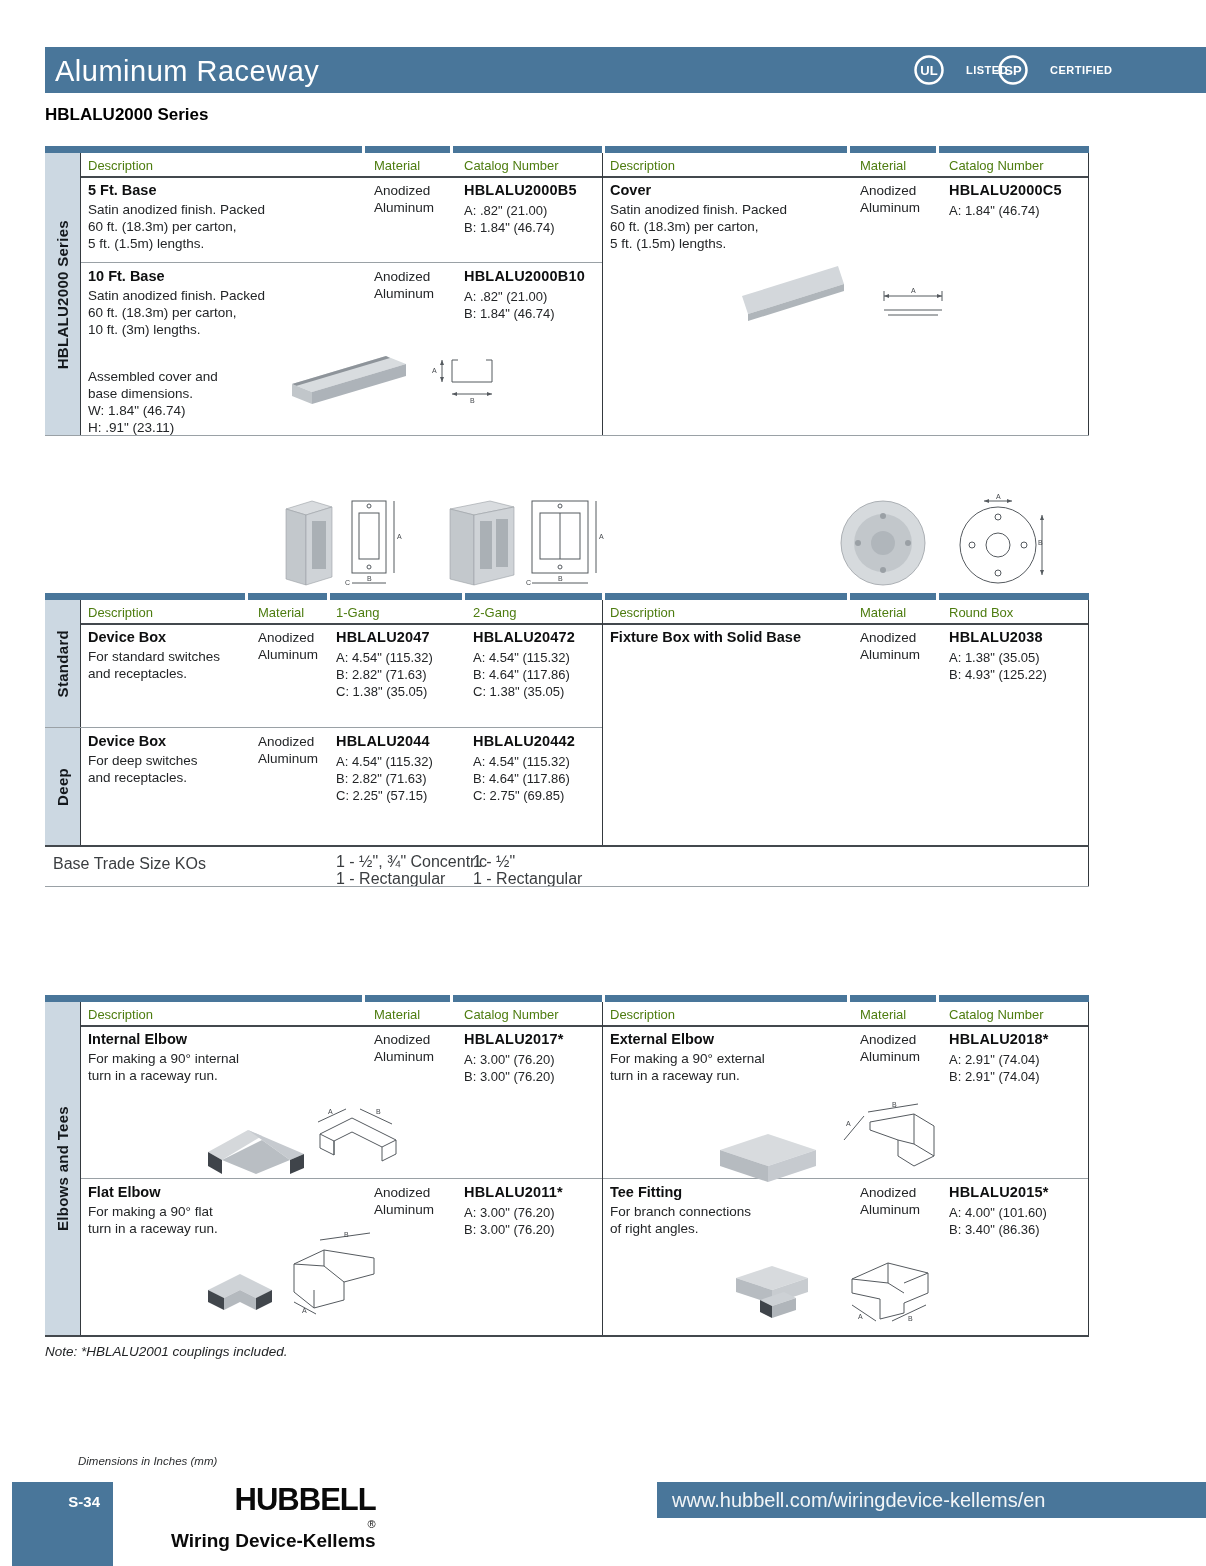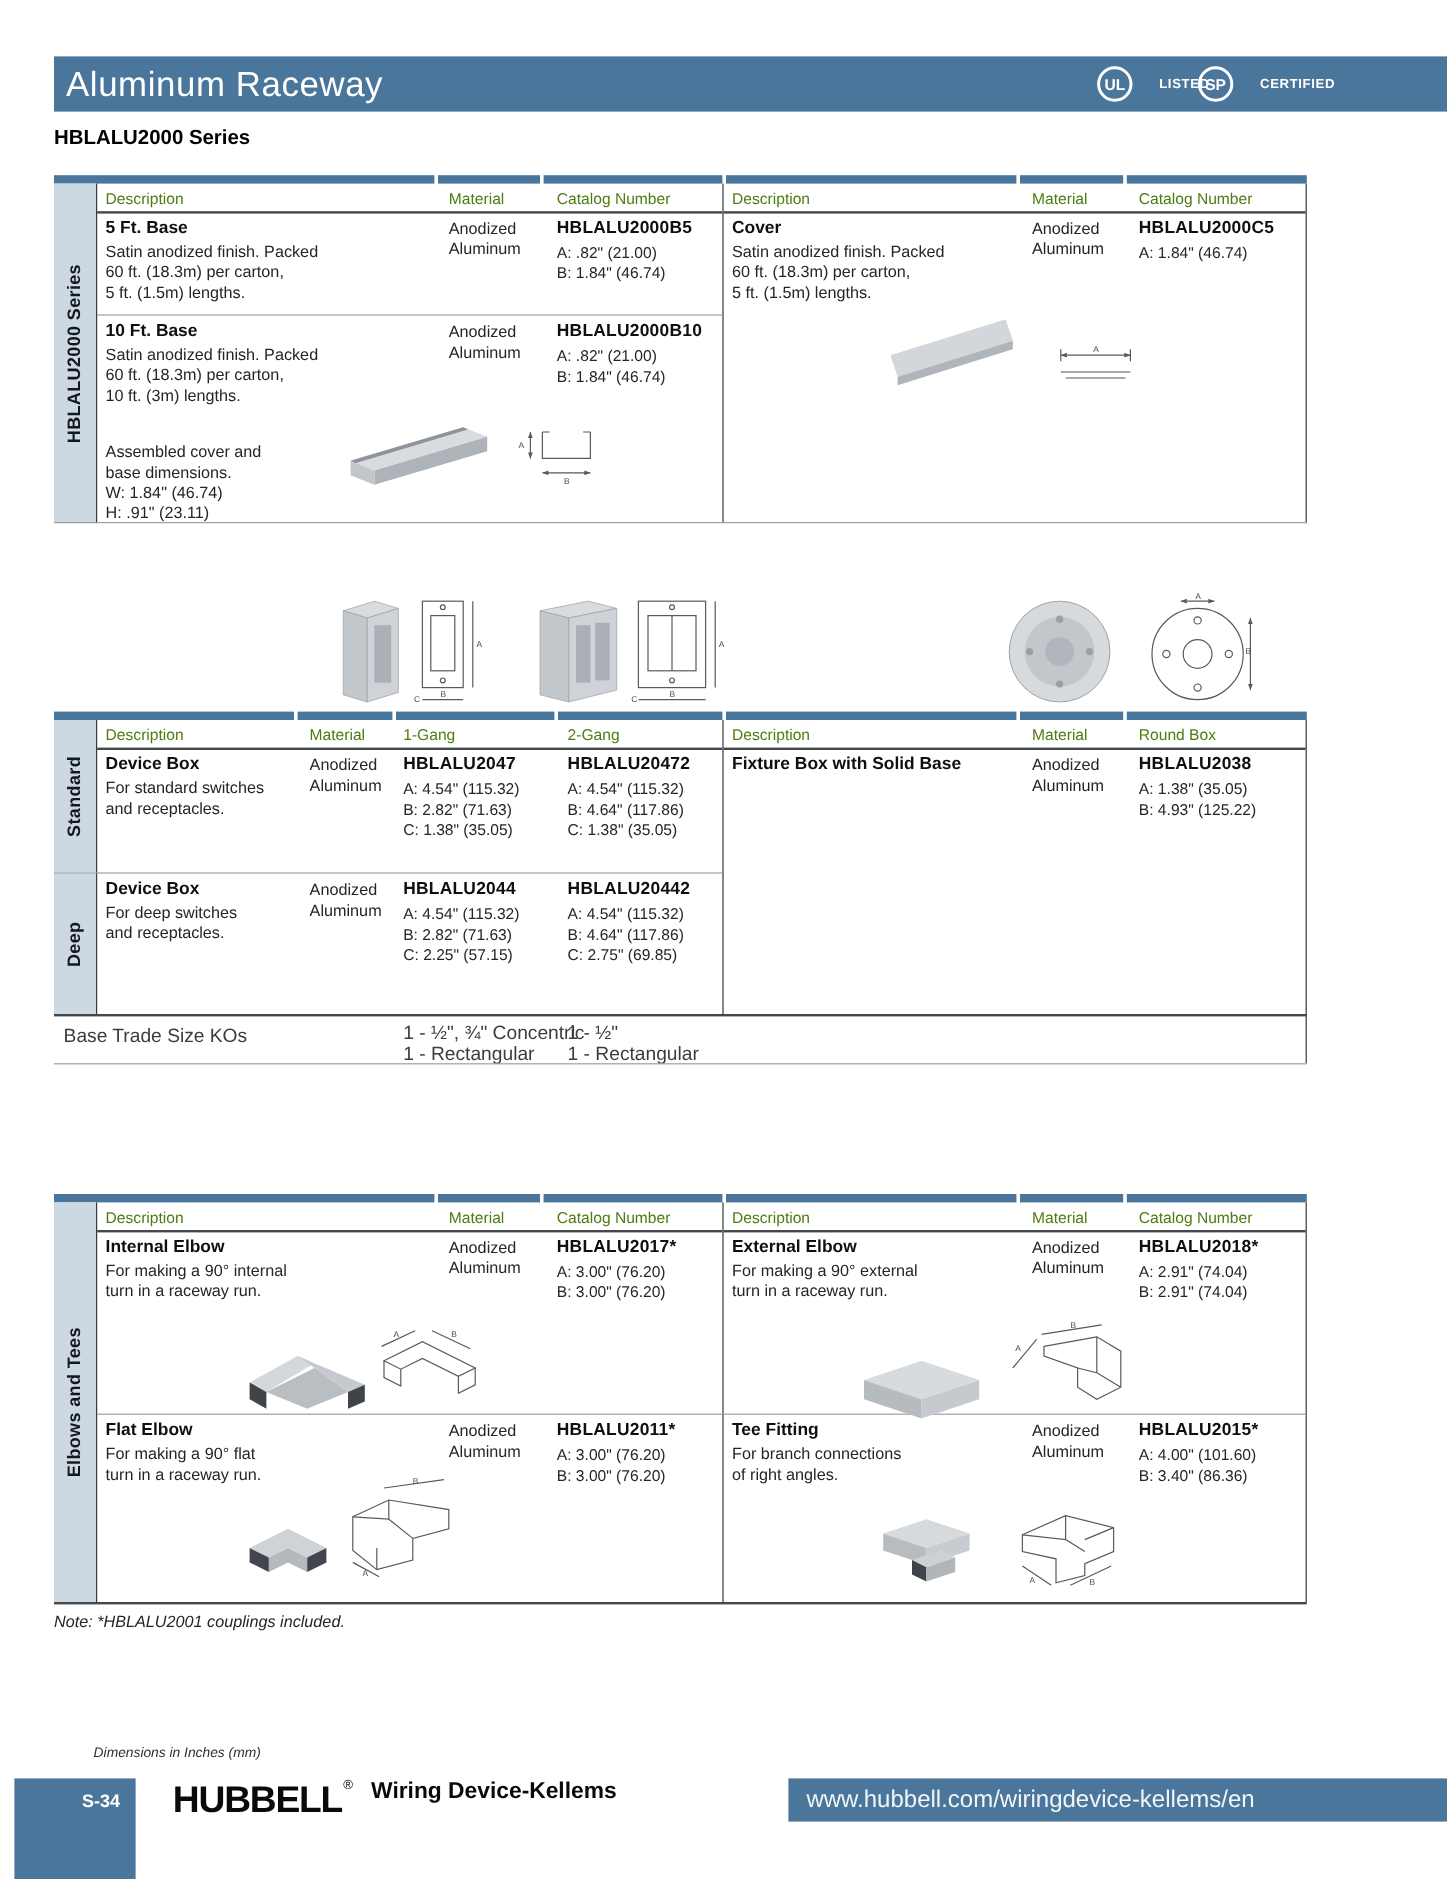--- a/index.html
+++ b/index.html
@@ -29,21 +29,21 @@
   .dims{position:absolute;font-size:13px;line-height:17px;white-space:pre-line;color:#232527;}
   .kos{position:absolute;font-size:16px;line-height:17px;white-space:pre-line;color:#3a3d40;}
   .note{position:absolute;left:45px;top:1344px;font-size:13.5px;font-style:italic;color:#232527;}
   
   .draw{stroke:#555a5f;fill:none;stroke-width:1;}
   .dtxt{font-size:7px;fill:#44484c;font-family:"Liberation Sans",sans-serif;}
   
   .dim-note{position:absolute;left:78px;top:1455px;font-size:11.5px;font-style:italic;color:#2c2e30;text-align:center;}
   .pagebox{position:absolute;left:0;top:1482px;width:101px;height:84px;background:var(--slate);margin-left:12px;}
   .pagebox span{display:block;text-align:right;padding:11px 13px 0 0;color:#fff;font-size:15px;font-weight:bold;}
-  .brand{position:absolute;left:144px;top:1482px;height:36px;display:flex;align-items:flex-start;}
+  .brand{position:absolute;left:156px;top:1482px;height:36px;display:flex;align-items:flex-end;flex-direction:column;}
   .brand-main{font-size:31px;font-weight:800;letter-spacing:-1px;color:#0a0a0a;}
   .brand-reg{font-size:11px;color:#0a0a0a;vertical-align:super;margin-left:1px;}
   .brand-suffix{font-size:19px;font-weight:bold;color:#0a0a0a;margin-left:15px;}
   .urlbar{position:absolute;left:657px;top:1482px;width:601px;height:36px;background:var(--slate);}
   .urlbar span{display:block;color:#f2f5f7;font-size:20px;line-height:36px;padding-left:15px;}
 </style>
 </head>
 <body>
 
 <div class="page">

